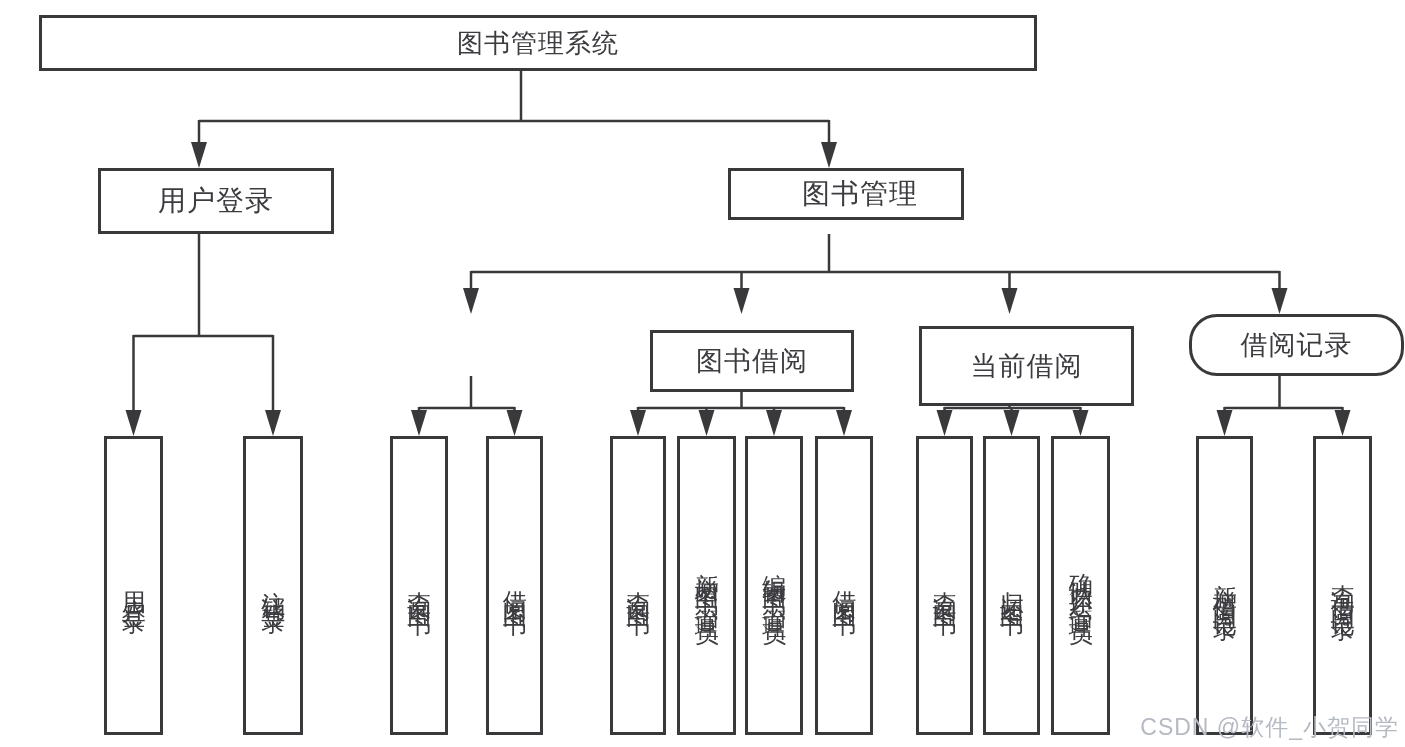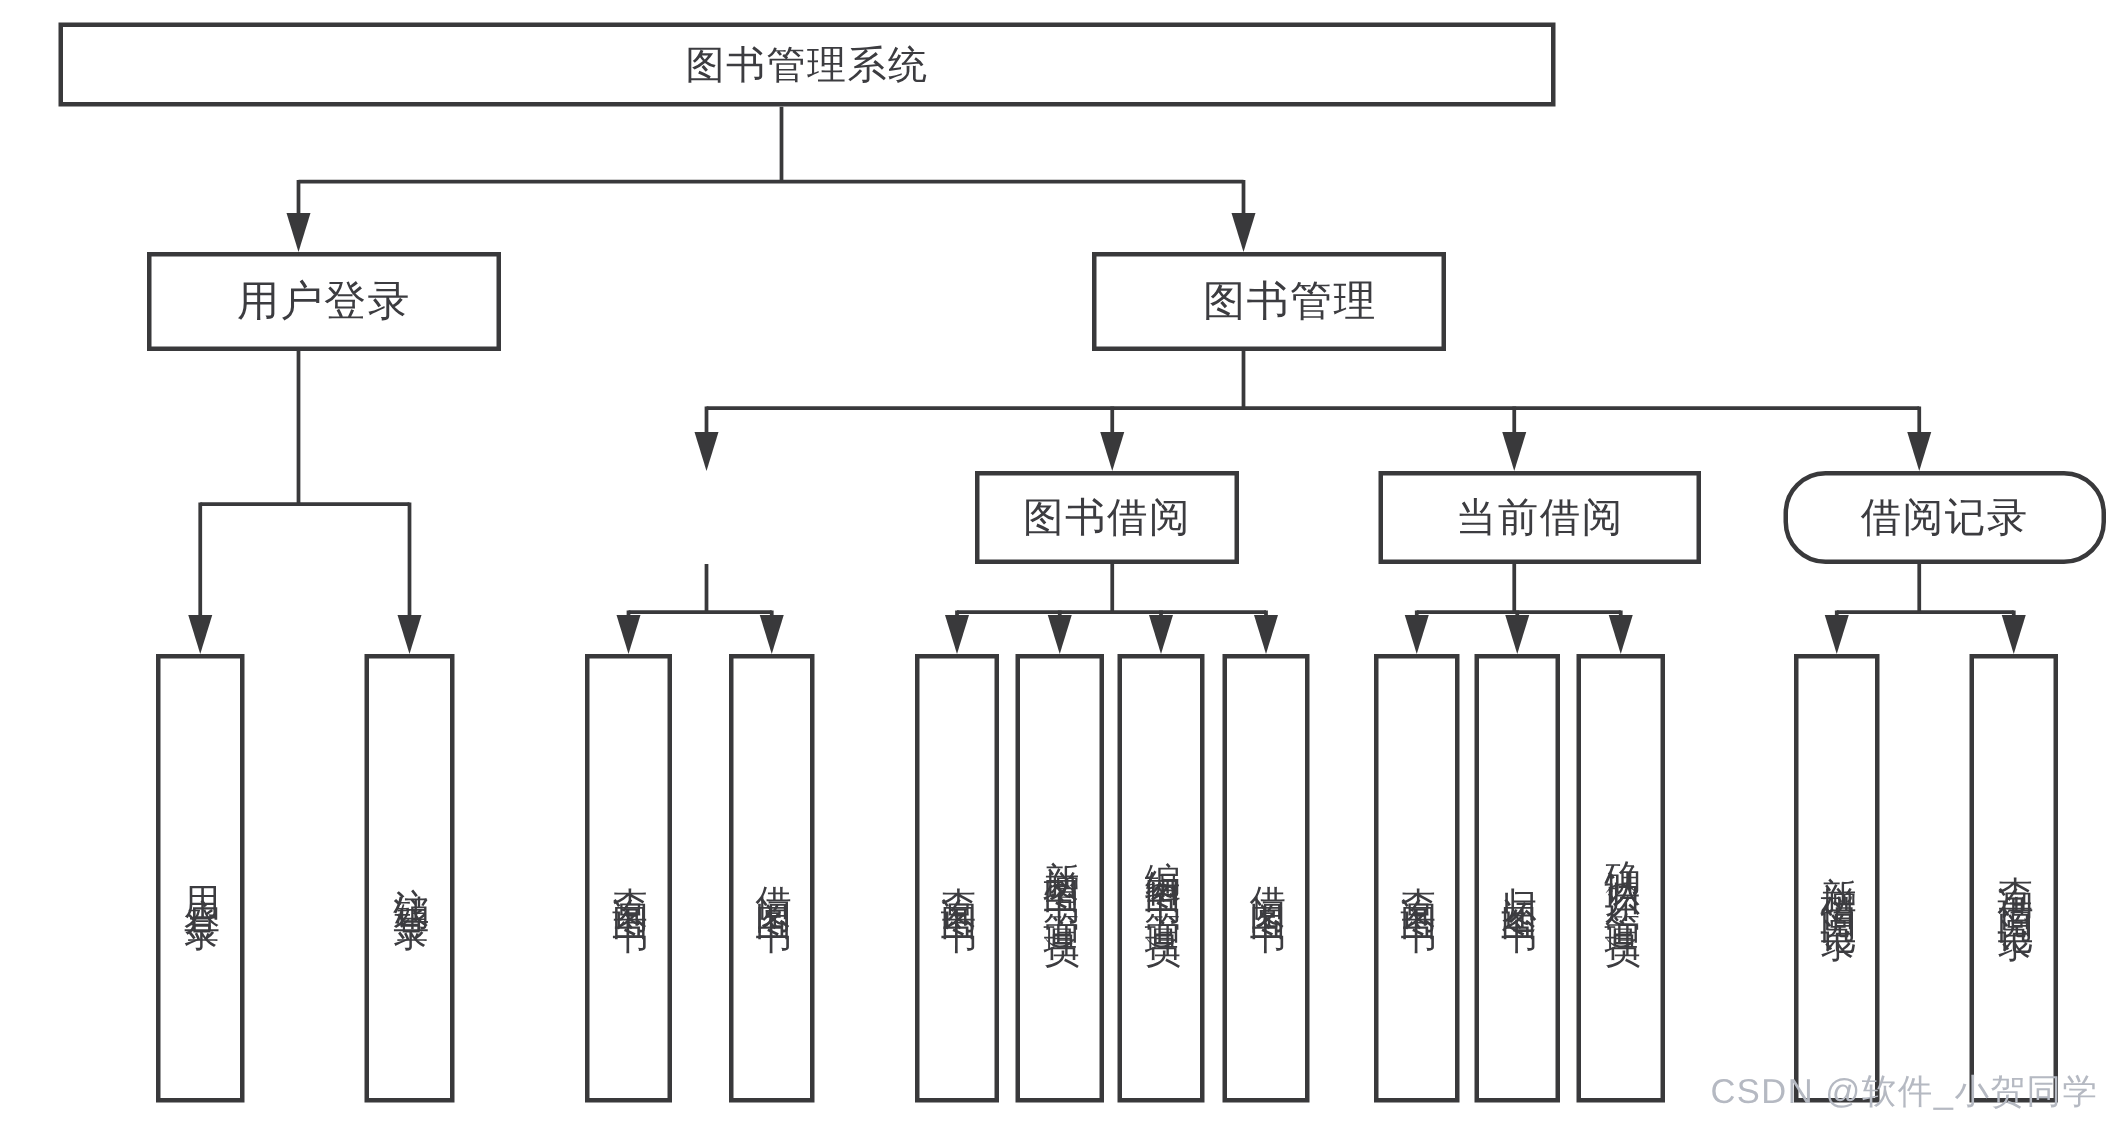--- a/index.html
+++ b/index.html
@@ -118,24 +118,24 @@
     <line x1="1224.5" y1="408" x2="1342.5" y2="408"></line>
     <line x1="1224.5" y1="407" x2="1224.5" y2="418"></line>
     <line x1="1342.5" y1="407" x2="1342.5" y2="418"></line>
     <polygon points="1216.5,410 1232.5,410 1224.5,436"></polygon>
     <polygon points="1334.5,410 1350.5,410 1342.5,436"></polygon>
   </svg>
 
   <div class="node root" style="left:22px;top:15px;width:998px;height:56px;">图书管理系统</div>
 
   <div class="node lvl2" style="left:81px;top:168px;width:236px;height:66px;">用户登录</div>
-  <div class="node lvl2" style="left:711px;top:168px;width:236px;height:66px;padding-left:28px;">图书管理</div>
+  <div class="node lvl2" style="left:711px;top:168px;width:236px;height:52px;padding-left:28px;">图书管理</div>
 
-  <div class="node lvl3" style="left:633px;top:314px;width:176px;height:62px;">图书借阅</div>
-  <div class="node lvl3" style="left:902px;top:314px;width:215px;height:62px;">当前借阅</div>
+  <div class="node lvl3" style="left:633px;top:330px;width:204px;height:62px;">图书借阅</div>
+  <div class="node lvl3" style="left:902px;top:326px;width:215px;height:80px;">当前借阅</div>
   <div class="node lvl3" style="left:1172px;top:314px;width:215px;height:62px;border-radius:28px;">借阅记录</div>
 
   <div class="leaf" style="left:104px;top:436px;width:59px;height:299px;">用户登录</div>
   <div class="leaf" style="left:243px;top:436px;width:60px;height:299px;">注销登录</div>
 
   <div class="leaf" style="left:390px;top:436px;width:58px;height:299px;">查询图书</div>
   <div class="leaf" style="left:486px;top:436px;width:57px;height:299px;">借阅图书</div>
 
   <div class="leaf" style="left:610px;top:436px;width:56px;height:299px;">查询图书</div>
   <div class="leaf" style="left:677px;top:436px;width:59px;height:299px;">新增图书（管理员）</div>

